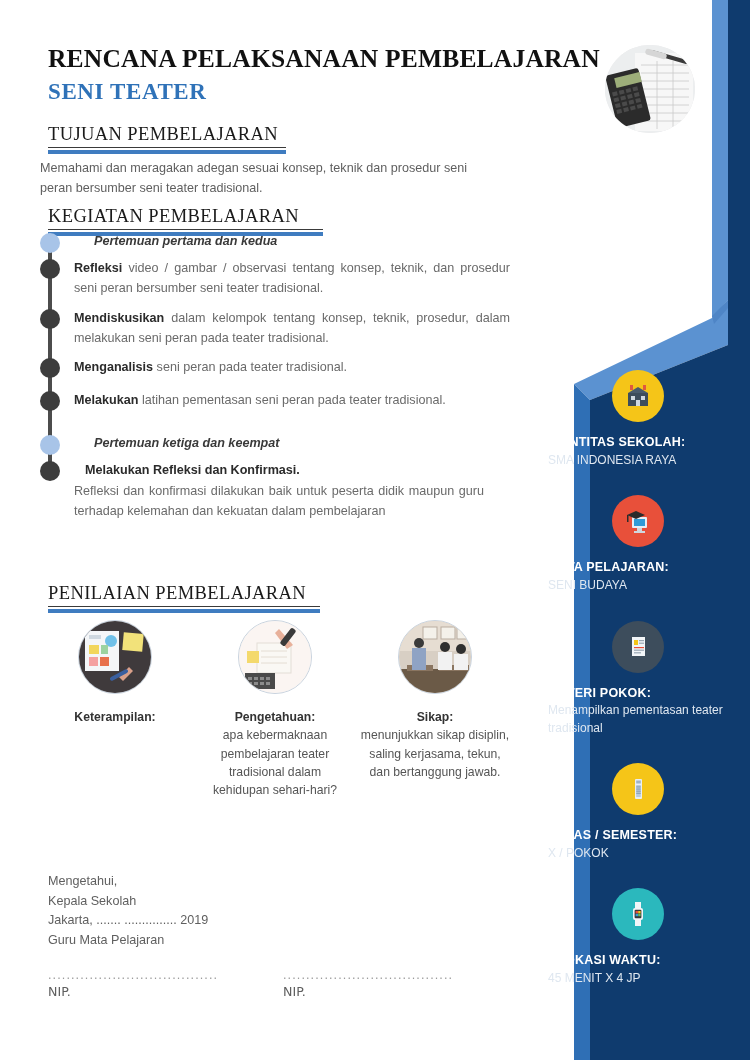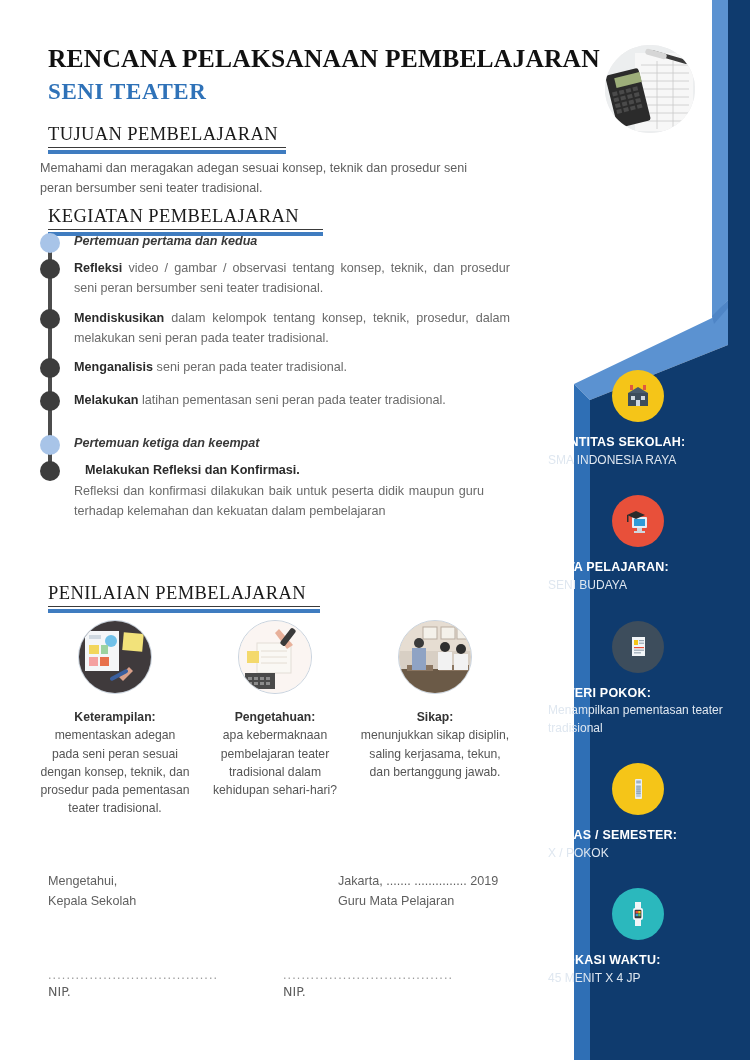--- a/index.html
+++ b/index.html
@@ -73,20 +73,21 @@
   .tl-item{position:relative;padding-left:34px;margin-bottom:7px;}
   .tl-dot{
     position:absolute;left:0px;top:1px;width:20px;height:20px;border-radius:50%;
   }
   .tl-dot.sess{background:#a8c4e8;}
   .tl-dot.act{background:#3d3d3d;}
   .tl-sess-text{
     font-family:"Liberation Sans", sans-serif;
     font-style:italic;font-weight:bold;font-size:12.6px;color:#3a3a3a;
     line-height:1.5;
+    margin-left:20px;
   }
   .tl-p{
     font-family:"Liberation Sans", sans-serif;
     font-size:12.6px;color:#6a6a6a;line-height:1.62;
     text-align:justify;margin:0;
   }
   .tl-p b{color:#2b2b2b;font-weight:bold;}
 
   
   .assess{position:absolute;left:40px;top:620px;width:470px;display:flex;gap:10px;}
@@ -97,21 +98,21 @@
     border:1px solid #c9d3de;
   }
   .acap{
     font-family:"Liberation Sans", sans-serif;
     font-size:12.2px;color:#555555;line-height:1.5;
   }
   .acap .h{display:block;font-weight:bold;color:#333333;}
 
   
   .sigs{position:absolute;left:48px;top:872px;width:470px;}
-  .sigrow{display:flex;}
+  .sigrow{display:flex;flex-direction:column;}
   .sigcol{width:290px;font-family:"Liberation Sans", sans-serif;font-size:12.6px;color:#5f5f5f;line-height:1.55;}
   .sigcol.right{width:auto;}
   .dots{
     font-family:"Liberation Sans", sans-serif;
     color:#9a9a9a;font-size:12.6px;letter-spacing:1.1px;
     white-space:nowrap;overflow:hidden;width:170px;display:block;
   }
   .nip{margin-top:2px;color:#5f5f5f;font-size:12.6px;}
   .sig-lines{position:absolute;left:48px;top:968px;width:470px;display:flex;}
   .sig-lines > div{width:290px;}
@@ -340,21 +341,20 @@
           <rect x="22" y="24" width="7" height="9" fill="#9cd3a0"></rect>
           <rect x="10" y="36" width="9" height="9" fill="#f4a0a0"></rect>
           <rect x="21" y="36" width="9" height="9" fill="#e8714c"></rect>
           <rect x="44" y="12" width="20" height="18" fill="#f2e27a" transform="rotate(5 54 21)"></rect>
           <path d="M40 56 L50 46 L54 50 L44 60 Z" fill="#d9a08a"></path>
           <rect x="30" y="52" width="20" height="4" rx="2" fill="#3a5f9e" transform="rotate(-28 40 54)"></rect>
         </svg>
       </div>
       <div class="acap">
         <span class="h">Keterampilan:</span>
-        <span>mementaskan adegan pada seni peran sesuai dengan konsep, teknik, dan prosedur pada pementasan teater tradisional.</span>
       </div>
     </div>
 
     <div class="acol">
       <div class="acirc">
         <svg width="72" height="72" viewBox="0 0 72 72">
           <rect width="72" height="72" fill="#fbf5f2"></rect>
           <rect x="18" y="22" width="34" height="30" fill="#faf8f4" stroke="#e3ded6"></rect>
           <g stroke="#ded6cc" stroke-width="0.8">
             <line x1="22" y1="30" x2="48" y2="30"></line>

